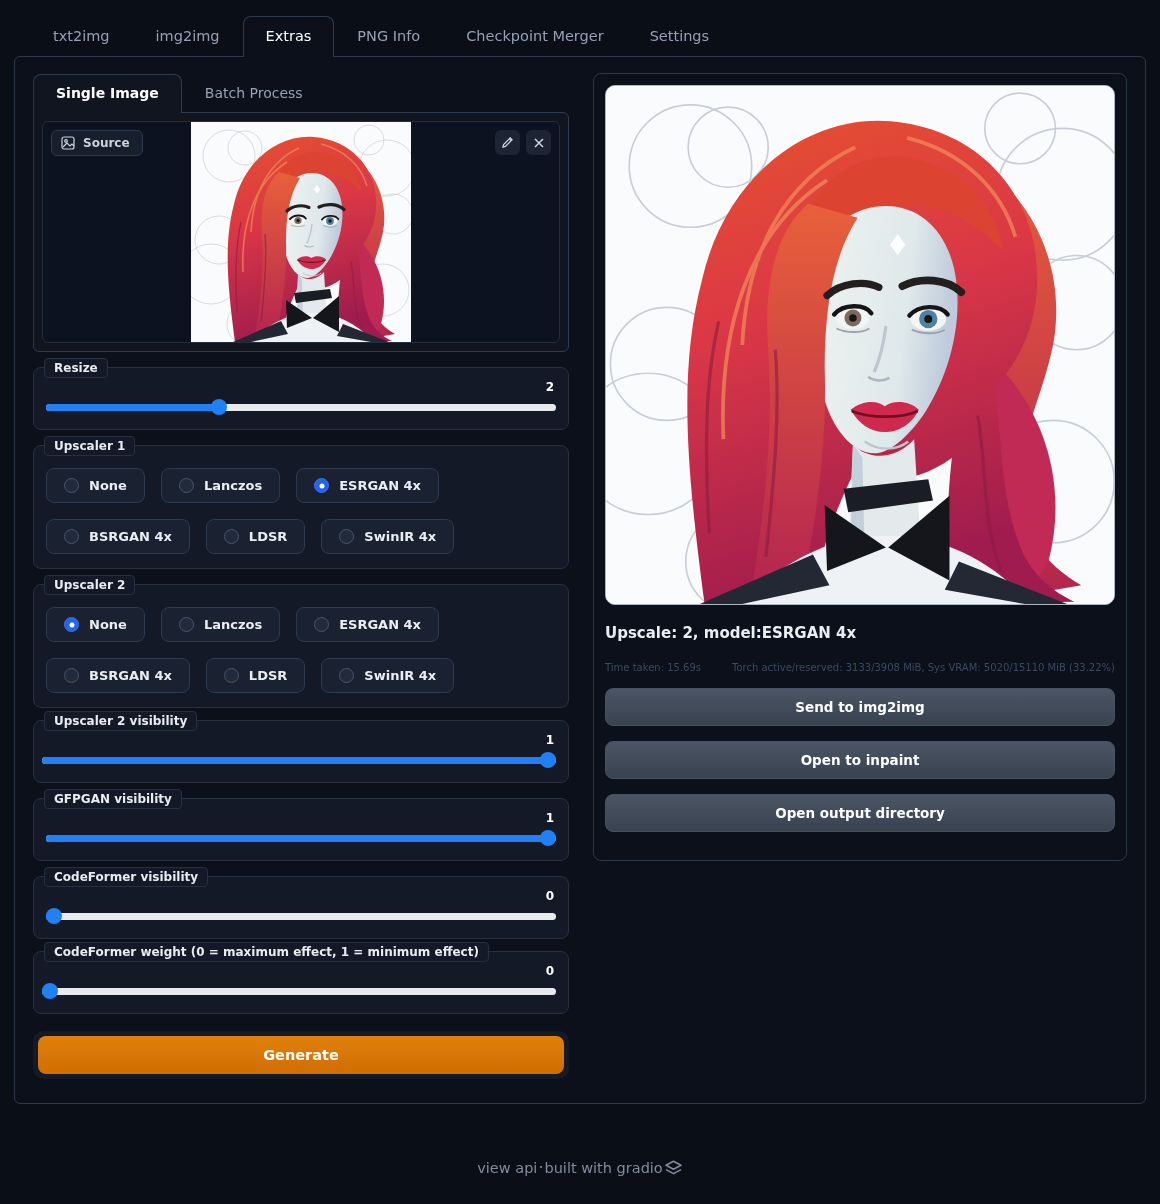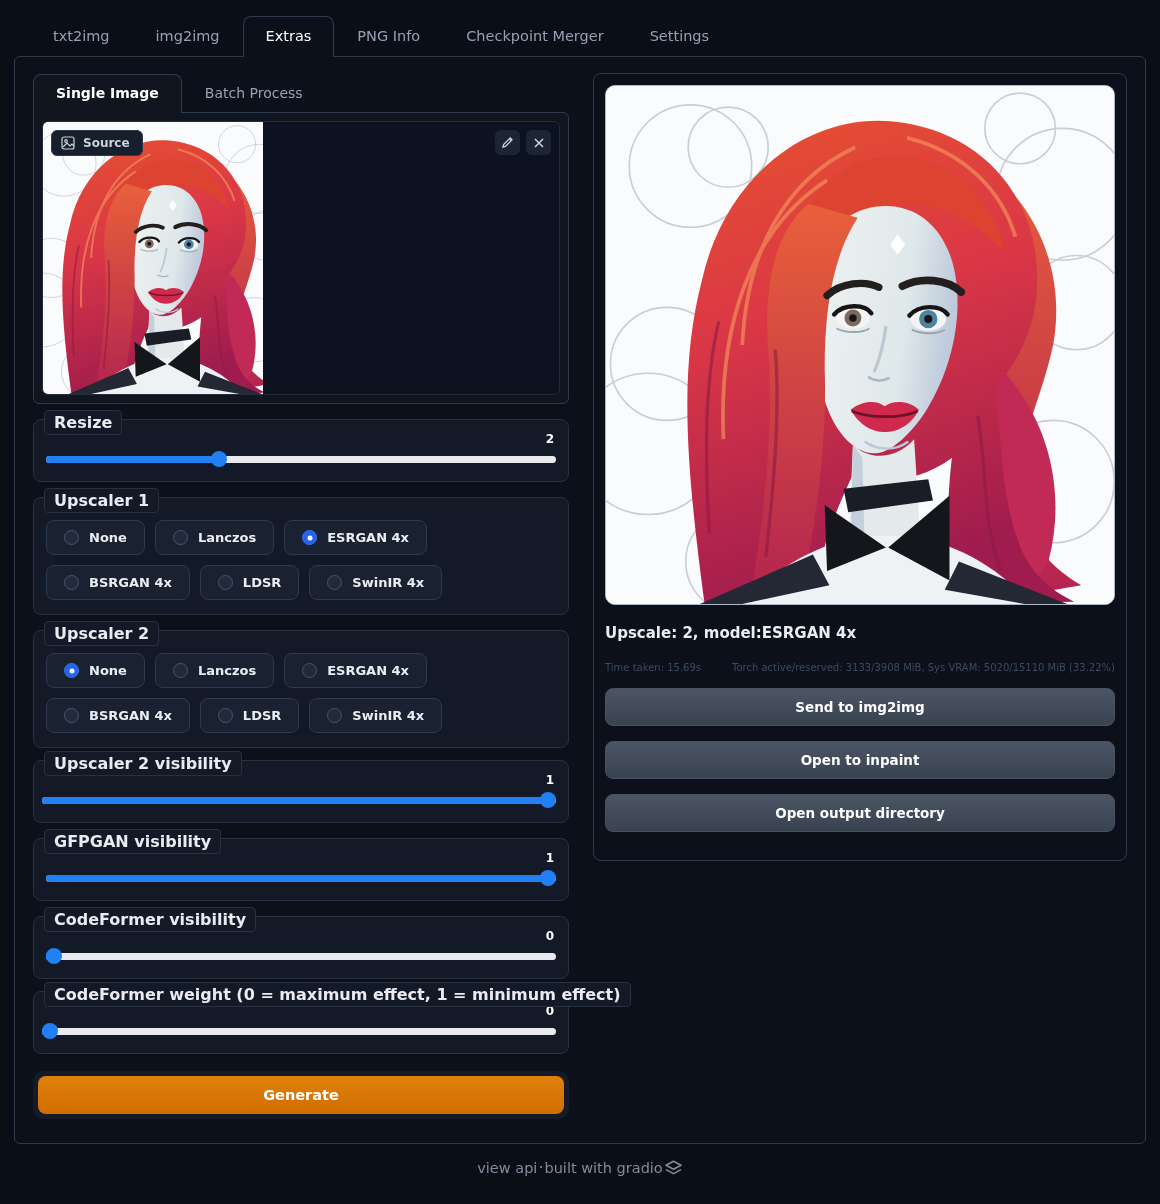--- a/index.html
+++ b/index.html
@@ -35,21 +35,21 @@
     position:relative; top:1px;
   }
   .subtab.on { color:#fff; font-weight:bold; background:#10151f; border-color:#2e3a4e; z-index:2; }
   .tab-panel {
     border:1px solid #2e3a4e; border-radius:0 6px 6px 6px; padding:8px;
     background:#10151f;
   }
   
   .source-box {
     background:#0d1220; border:1px solid #232d3e; border-radius:6px;
-    height:274px; position:relative; display:flex; 
+    height:222px; position:relative; display:flex; justify-content:center;
     overflow:hidden;
   }
   .source-chip {
     position:absolute; left:8px; top:8px; z-index:3; display:flex; align-items:center; gap:8px;
     background:#171e2c; border:1px solid #2e3a4e; border-radius:6px;
     padding:5px 12px 5px 9px; font-size:12px; font-weight:bold; color:#cdd3dd;
   }
   .thumb { width:220px; height:100%; }
   .thumb svg { width:100%; height:100%; display:block; }
   .icon-btns { position:absolute; right:8px; top:8px; z-index:3; display:flex; gap:6px; }
@@ -59,33 +59,33 @@
   }
   
   .block {
     margin-top:15px; background:#131927; border:1px solid #27303f;
     border-radius:8px; padding:12px 12px 14px; position:relative;
   }
   .block.joined { margin-top:12px;padding-left:8px; }
   .chip {
     position:absolute; top:-10px; left:10px;
     background:#131927; border:1px solid #27303f; border-radius:4px;
-    padding:2px 9px; font-size:16px; font-weight:bold; color:#e8ebf0;
+    padding:2px 9px; font-size:12px; font-weight:bold; color:#e8ebf0;
     white-space:nowrap;
   }
   .slider-value { text-align:right; font-size:12px; font-weight:bold; color:#fff; margin:0 2px 5px 0; height:14px; }
   .slider { position:relative; height:16px; cursor:pointer; }
   .slider .track { position:absolute; top:5px; left:0; right:0; height:7px; border-radius:4px; background:#e8eaee; }
   .slider .fill { position:absolute; top:5px; left:0; height:7px; border-radius:4px; background:#2180f3; }
   .slider .thumb {
     position:absolute; top:0px; width:16px; height:16px; border-radius:50%;
     background:#2180f3;
   }
   
-  .pill-row { display:flex; flex-wrap:wrap; gap:10px; margin-top:10px;align-items:flex-end; }
+  .pill-row { display:flex; flex-wrap:wrap; gap:16px; margin-top:10px;align-items:flex-end; }
   .pill {
     display:flex; align-items:center; gap:10px; padding:9px 17px;
     background:#1a2232; border:1px solid #2e3a4f; border-radius:8px;
     font-size:13px; font-weight:bold; color:#eaedf2; cursor:pointer;
   }
   .pill .dot {
     width:15px; height:15px; border-radius:50%;
     background:#222b3c; border:1.5px solid #48556b; position:relative; flex:none;
   }
   .pill.on .dot { background:#2563eb; border-color:#3573f0; }

